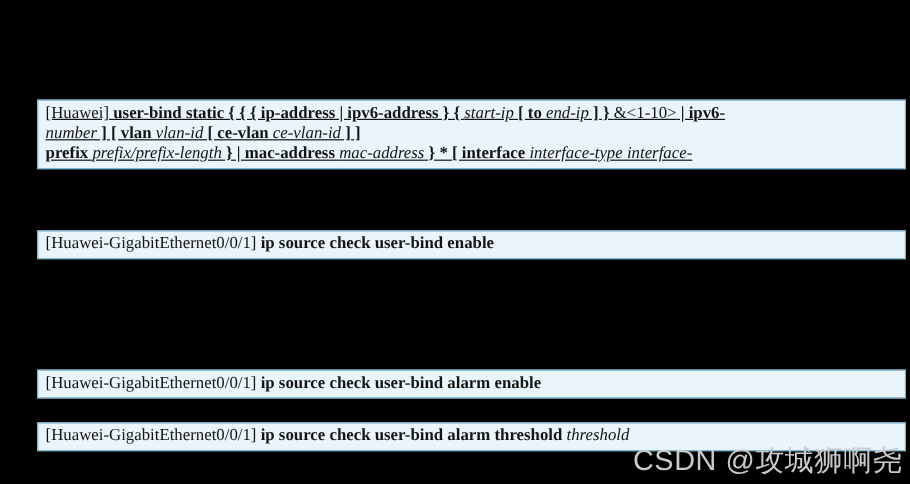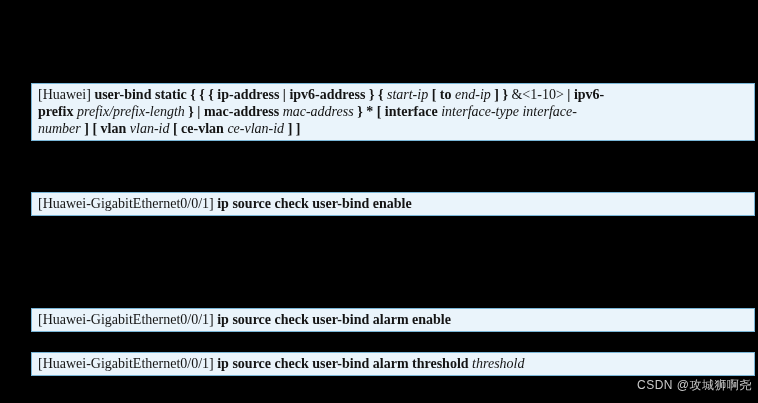--- a/index.html
+++ b/index.html
@@ -23,44 +23,44 @@
     border: 1px solid #7ab6d7;
     padding: 2px 6px 3px 6px;
     color: #141414;
     font-size: 14px;
     line-height: 17px;
   }
   .line { white-space: pre; }
   .kw { font-weight: bold; }
   .var { font-style: italic; }
   .plain { font-weight: normal; font-style: normal; }
-  #box-user-bind          { top: 83px;  }
+  #box-user-bind          { top: 83px; text-decoration: underline;  }
   #box-check-enable       { top: 192px; }
   #box-alarm-enable       { top: 308px; }
   #box-alarm-threshold    { top: 352px; }
   .watermark {
     position: absolute;
     top: 374px;
     right: 6px;
     color: #cacaca;
     font-family: "Liberation Sans", sans-serif;
-    font-size: 12px;
+    font-size: 24px;
     line-height: 22px;
     letter-spacing: 0.5px;
   }
 </style>
 </head>
 <body>
 
 <div class="page">
 
   <div class="cmd-box" id="box-user-bind">
       <div class="line"><span class="plain">[Huawei] </span><span class="kw">user-bind static { { { ip-address | ipv6-address } { </span><span class="var">start-ip</span><span class="kw"> [ to </span><span class="var">end-ip</span><span class="kw"> ] } </span><span class="plain">&amp;&lt;1-10&gt;</span><span class="kw"> | ipv6-</span></div>
+      <div class="line"><span class="var">number</span><span class="kw"> ] [ vlan </span><span class="var">vlan-id</span><span class="kw"> [ ce-vlan </span><span class="var">ce-vlan-id</span><span class="kw"> ] ]</span></div>
       <div class="line"><span class="kw">prefix </span><span class="var">prefix/prefix-length</span><span class="kw"> } | mac-address </span><span class="var">mac-address</span><span class="kw"> } * [ interface </span><span class="var">interface-type interface-</span></div>
-      <div class="line"><span class="var">number</span><span class="kw"> ] [ vlan </span><span class="var">vlan-id</span><span class="kw"> [ ce-vlan </span><span class="var">ce-vlan-id</span><span class="kw"> ] ]</span></div>
     </div>
 
   <div class="cmd-box" id="box-check-enable">
       <div class="line"><span class="plain">[Huawei-GigabitEthernet0/0/1] </span><span class="kw">ip source check user-bind enable</span></div>
     </div>
 
   <div class="cmd-box" id="box-alarm-enable">
       <div class="line"><span class="plain">[Huawei-GigabitEthernet0/0/1] </span><span class="kw">ip source check user-bind alarm enable</span></div>
     </div>
 

